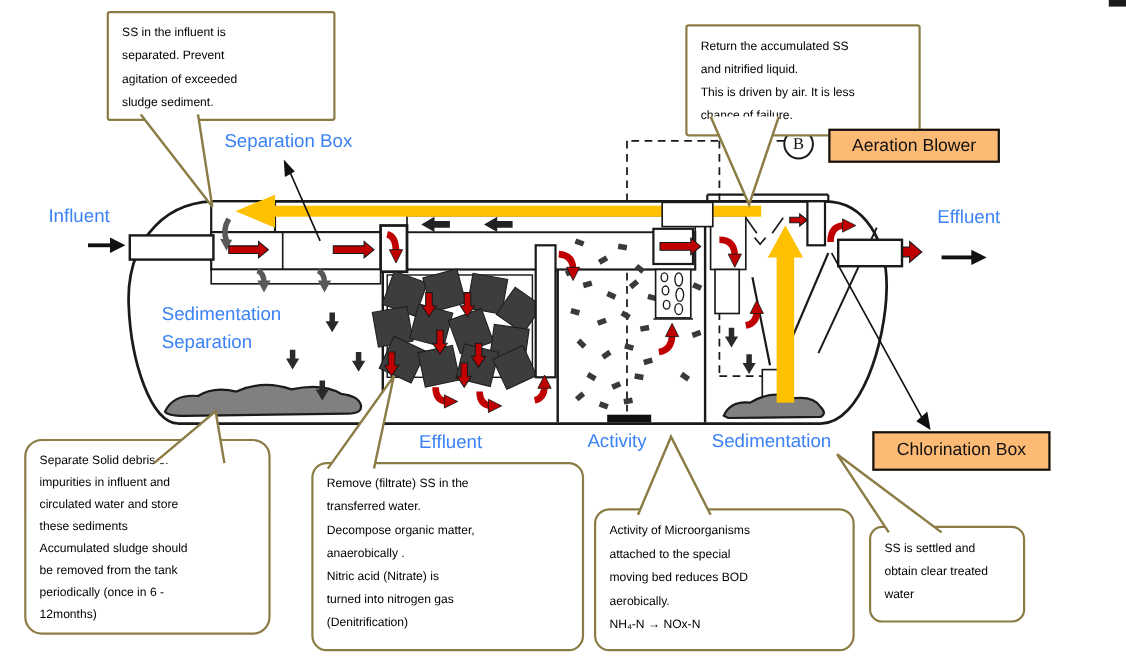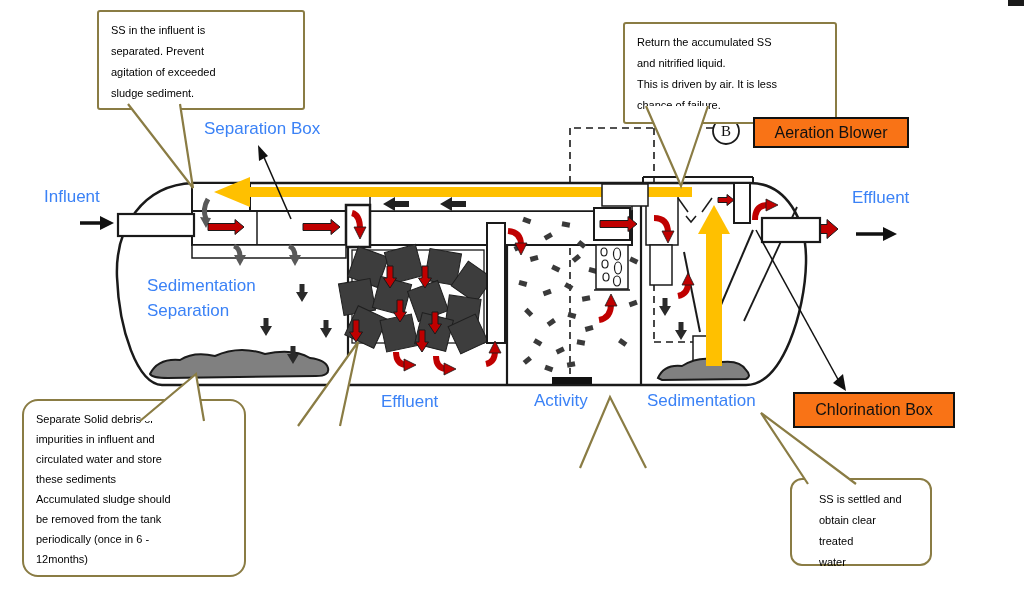--- a/index.html
+++ b/index.html
@@ -5,21 +5,21 @@
   html,body{margin:0;padding:0;background:#fff;}
   .stage{position:relative;width:1024px;height:602px;background:#fff;overflow:hidden;
          font-family:"Liberation Sans",sans-serif;color:#111;}
   .layer{position:absolute;left:0;top:0;width:1024px;height:602px;}
   #base-layer{z-index:1;}
   #tail-layer{z-index:20;pointer-events:none;}
   .callout{position:absolute;z-index:10;background:#fff;border:2.2px solid #8A7C44;
            color:#000000;font-size:11px;line-height:21px;padding:8px 12px;
            white-space:pre-line;box-sizing:border-box;}
   .lbl{position:absolute;z-index:30;color:#3b82f6;font-size:17px;white-space:pre-line;}
-  .boxed{position:absolute;z-index:30;background:#f97316;border:2.2px solid #111;
+  .boxed{position:absolute;z-index:30;background:#fdba74;border:2.2px solid #111;
          display:flex;align-items:center;justify-content:center;font-size:16px;
          box-sizing:border-box;}
   .bsym{position:absolute;z-index:30;display:flex;align-items:center;justify-content:center;
         font-family:"Liberation Serif",serif;font-size:15px;}
 </style>
 </head>
 <body>
 
 <div class="stage">
 
@@ -242,23 +242,35 @@
 
   <div class="callout" style="left:22px;top:399px;width:224px;height:178px;border-radius:16px;line-height:20px;">Separate Solid debris or
 impurities in influent and
 circulated water and store
 these sediments
 Accumulated sludge should
 be removed from the tank
 periodically (once in 6 -
 12months)</div>
 
-
-
-  <div class="callout" style="left:790px;top:478px;width:142px;height:88px;border-radius:12px;padding:9px 27px;">SS is settled and
+  <div class="callout" style="left:283px;top:420px;width:248px;height:172px;border-radius:14px;">Remove (filtrate) SS in the
+transferred water.
+Decompose organic matter,
+anaerobically .
+Nitric acid (Nitrate) is
+turned into nitrogen gas
+(Denitrification)</div>
+
+  <div class="callout" style="left:540px;top:462px;width:237px;height:130px;border-radius:14px;line-height:21.5px;">Activity of Microorganisms
+attached to the special
+moving bed reduces BOD
+aerobically.
+NH₄-N → NOx-N</div>
+
+  <div class="callout" style="left:790px;top:478px;width:142px;height:88px;border-radius:12px;padding:9px 12px;">SS is settled and
 obtain clear treated
 water</div>
 
   <svg id="tail-layer" class="layer" viewBox="0 0 1024 602">
     <g fill="#ffffff" stroke="#8A7C44" stroke-width="2.2">
       <path d="M128,104 L193,188 L180,104"></path>
       <path d="M646,106 L681,186 L708,106"></path>
       <path d="M140,421 L196,374 L204,421"></path>
       <path d="M298,426 L358,342 L340,426"></path>
       <path d="M580,468 L610,397 L646,468"></path>

